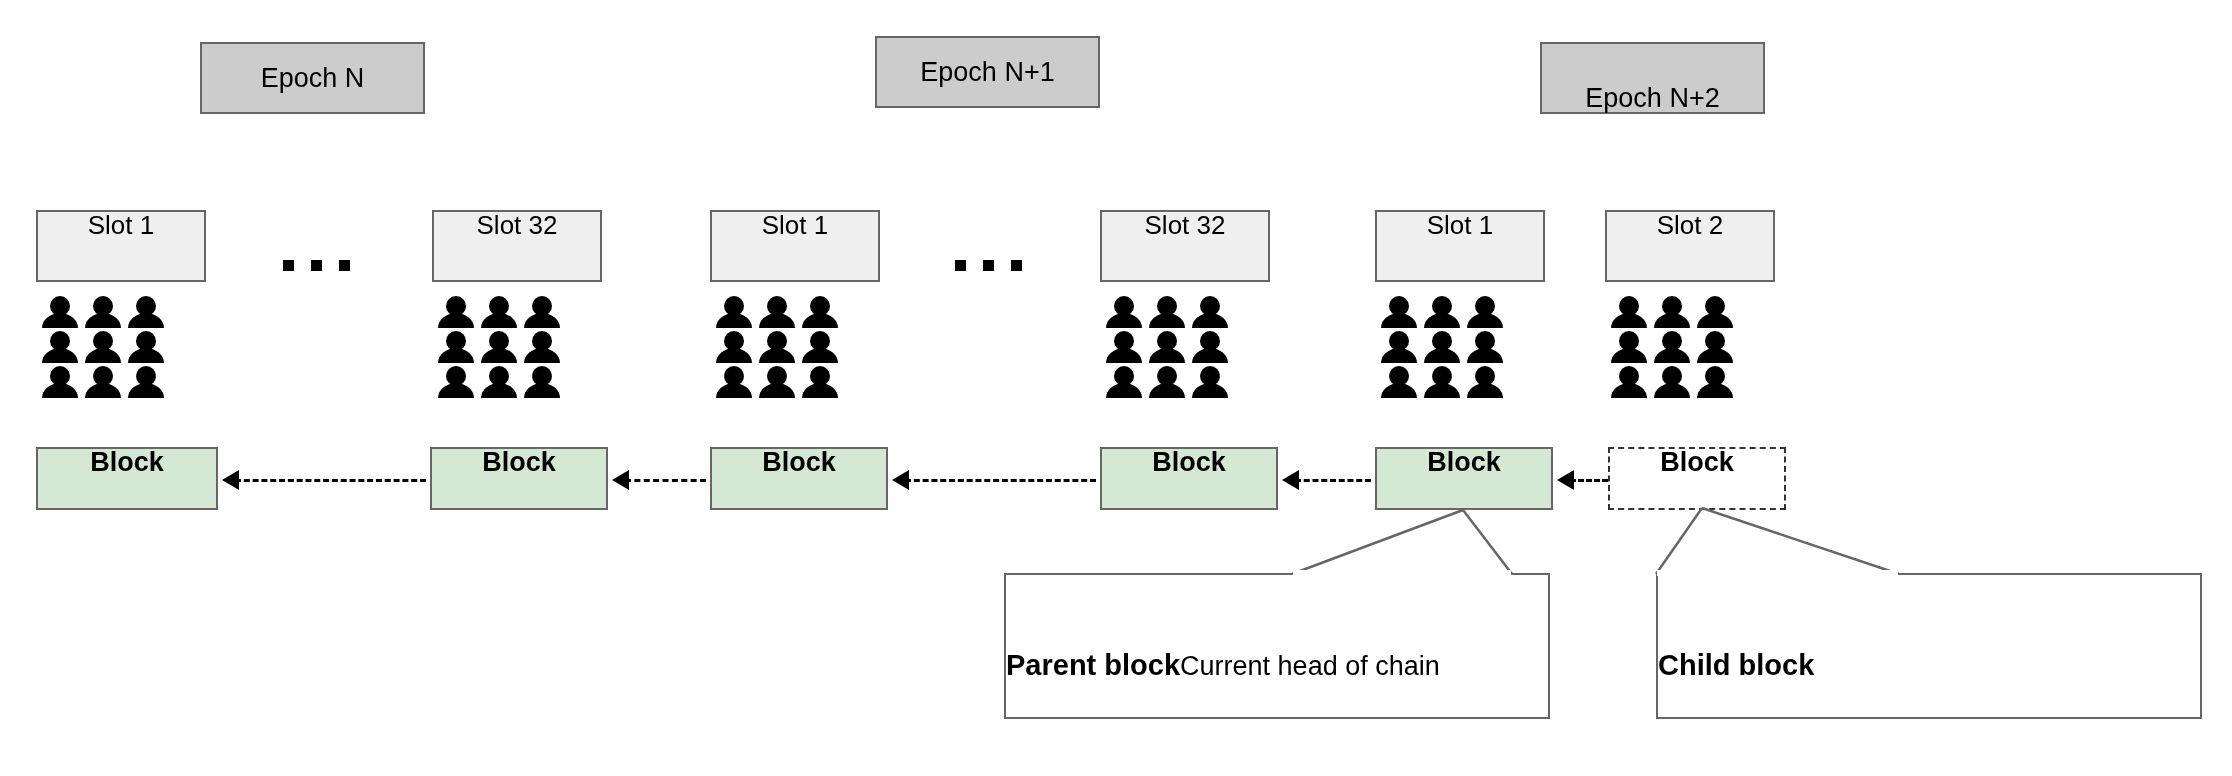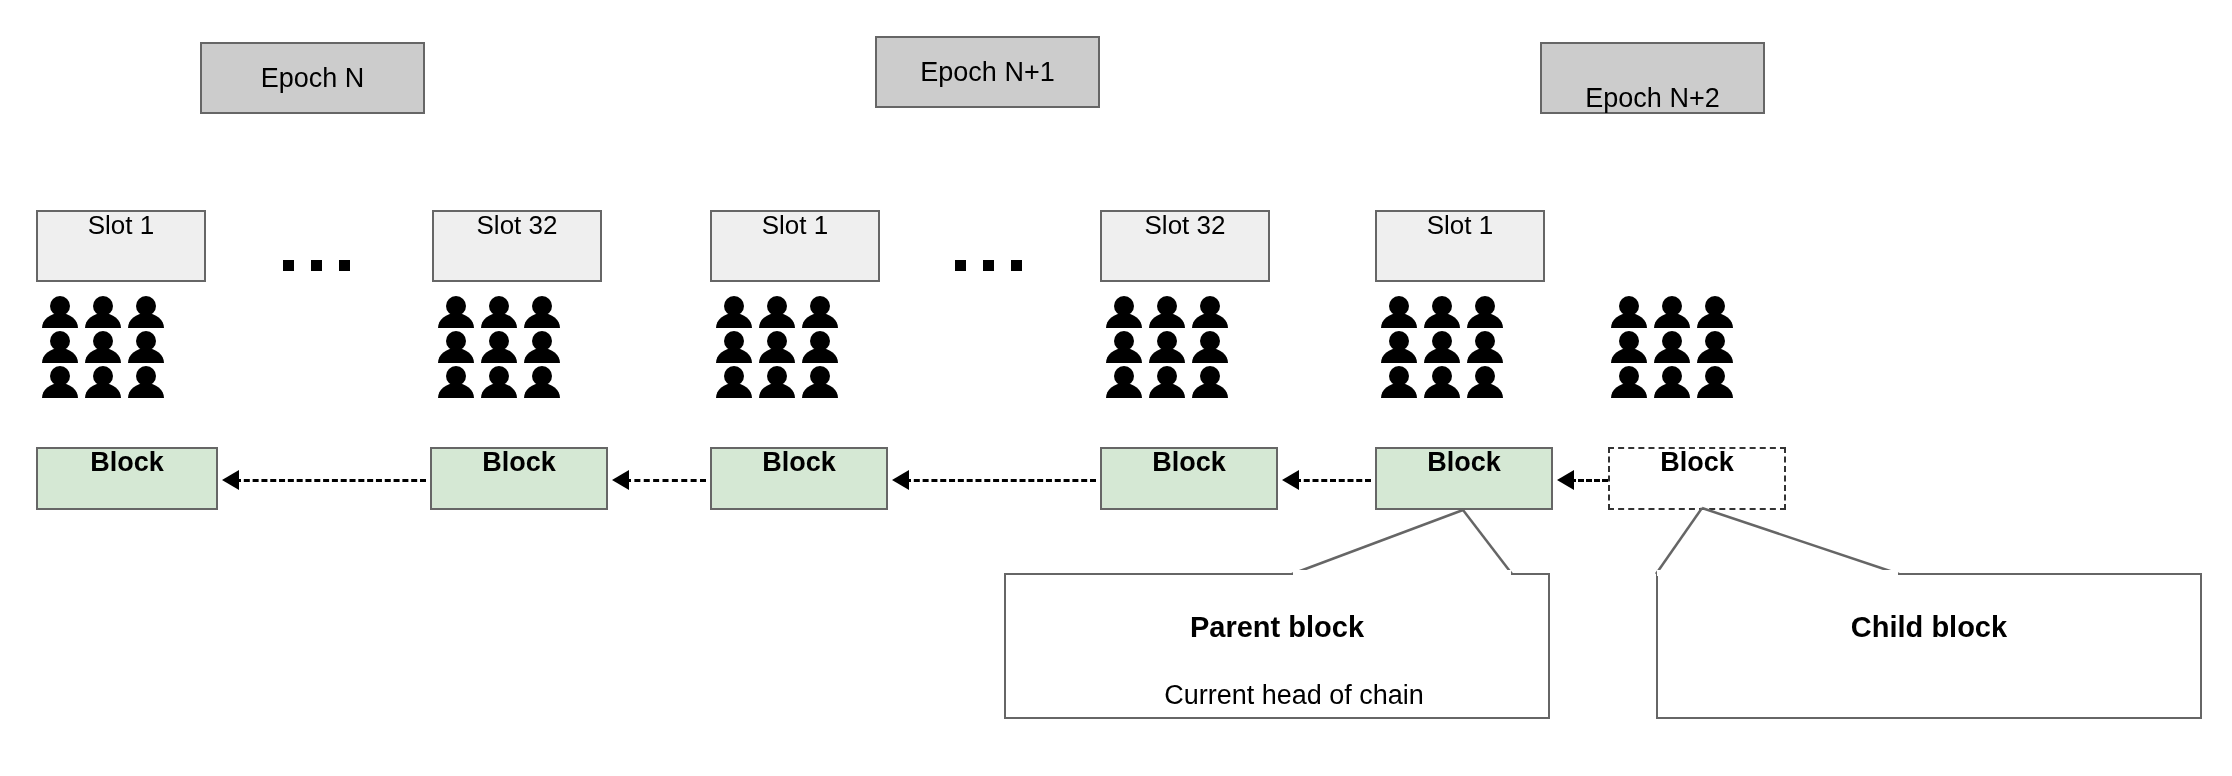--- a/index.html
+++ b/index.html
@@ -43,24 +43,24 @@
 
   .arrow{position:absolute;height:2px;}
   .arrow .shaft{position:absolute;left:13px;right:0;top:0;height:0;
                 border-top:3px dashed #000000;}
   .arrow .head{position:absolute;left:0;top:-9px;width:0;height:0;
                border-top:10px solid transparent;border-bottom:10px solid transparent;
                border-right:17px solid #000000;}
 
   .callout{
     position:absolute;box-sizing:border-box;background:#ffffff;
-    display:flex;flex-direction:column;align-items:center;justify-content:flex-start;
+    display:flex;flex-direction:row;align-items:center;justify-content:flex-start;
   }
   .callout .c-title{font-size:29px;font-weight:bold;color:#000000;line-height:1;}
-  .callout .c-sub{font-size:27px;color:#000000;line-height:1;margin-left:34px;}
+  .callout .c-sub{font-size:27px;color:#000000;line-height:1;}
 
   svg.overlay{position:absolute;left:0;top:0;width:2232px;height:776px;
               pointer-events:none;overflow:visible;}
 </style>
 </head>
 <body>
 
 <div id="stage">
 
   <div class="epoch-box" style="left:200px;top:42px;width:225px;height:72px;">
@@ -81,20 +81,23 @@
   </div>
   <div class="slot-box" style="left:710px;top:210px;width:170px;height:72px;">
     <span>Slot 1</span>
   </div>
   <div class="slot-box" style="left:1100px;top:210px;width:170px;height:72px;">
     <span>Slot 32</span>
   </div>
   <div class="slot-box" style="left:1375px;top:210px;width:170px;height:72px;">
     <span>Slot 1</span>
   </div>
+  <div class="slot-box" style="left:1605px;top:210px;width:170px;height:72px;">
+    <span>Slot 2</span>
+  </div>
 
   <div class="ellipsis" style="left:283px;top:260px;" title="...">
     <i></i>
     <i></i>
     <i></i>
   </div>
   <div class="ellipsis" style="left:955px;top:260px;" title="...">
     <i></i>
     <i></i>
     <i></i>

